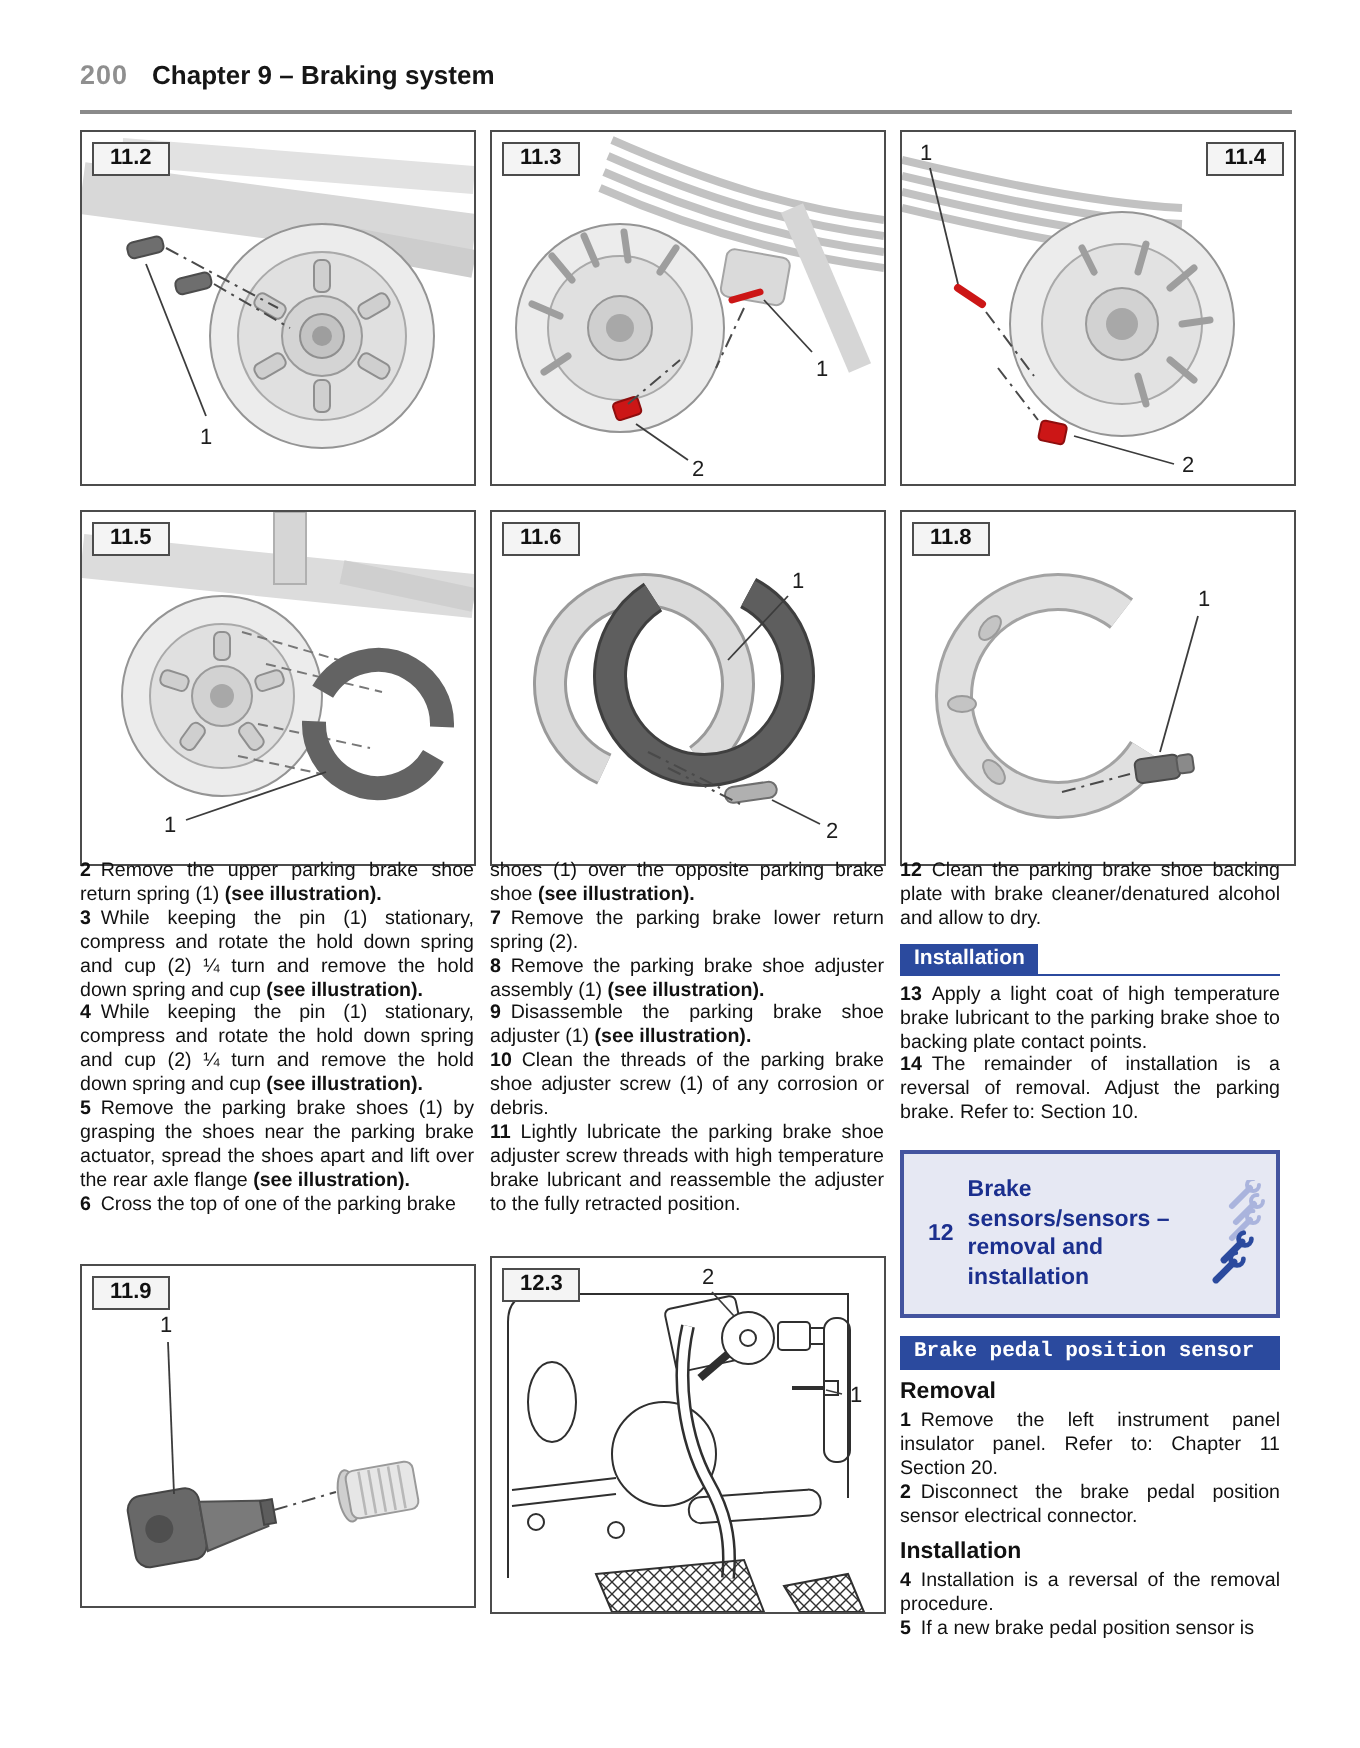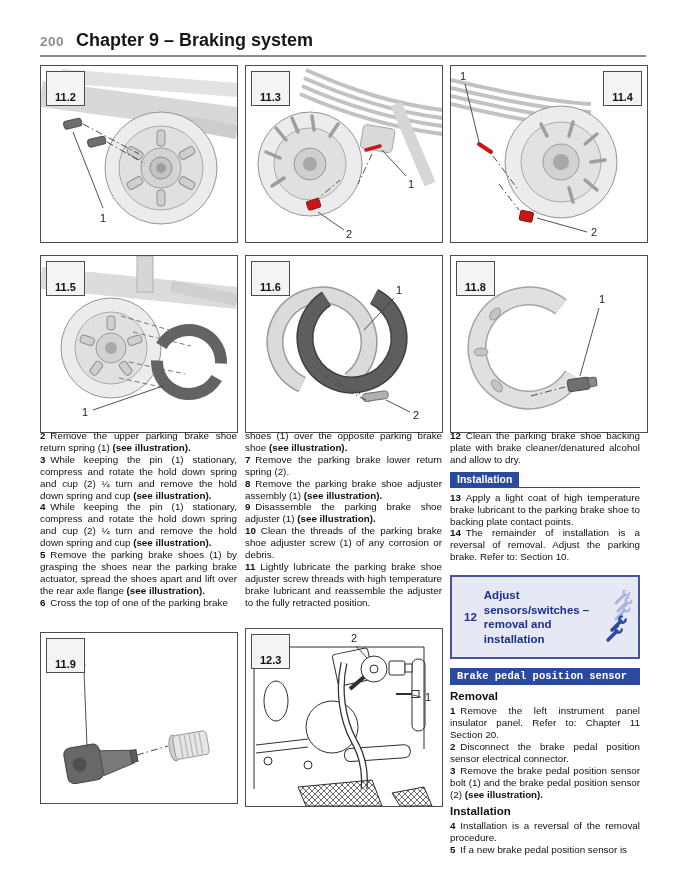--- a/index.html
+++ b/index.html
@@ -1,27 +1,27 @@
 <!DOCTYPE html>
 <html><head>
 <meta charset="utf-8">
 <style>
   html,body{margin:0;padding:0;background:#e9e9e9;}
   .page{position:relative;width:680px;height:874px;background:#ffffff;margin:0 auto;
         font-family:"Liberation Sans",sans-serif;color:#141414;overflow:hidden;}
   
   .hdr{position:absolute;left:40px;top:30px;display:flex;align-items:baseline;gap:12px;}
   .hdr .pnum{font-size:13.5px;font-weight:bold;color:#8f8f8f;letter-spacing:.5px;}
-  .hdr .ptitle{font-size:18px;font-weight:bold;color:#161616;}
+  .hdr .ptitle{font-size:13px;font-weight:bold;color:#161616;}
   .hrule{position:absolute;left:40px;top:55px;width:606px;height:2px;background:#8a8a8a;}
   
   .panel{position:absolute;border:1px solid #4c4c4c;background:#fff;overflow:hidden;}
   .panel svg{display:block;width:100%;height:100%;}
   .figlabel{position:absolute;top:5px;left:5px;background:#f4f4f4;border:1px solid #4c4c4c;
-            font-weight:bold;font-size:11px;padding:19px 8px 2px;color:#111;}
+            font-weight:bold;font-size:11px;padding:1px 8px 2px;color:#111;}
   .figlabel.right{left:auto;right:5px;}
   svg text.co{font-size:11px;fill:#1d1d1d;font-family:"Liberation Sans",sans-serif;}
   
   .textcol{position:absolute;top:430px;width:197px;}
   .textcol.c3{width:190px;}
   p.step{margin:0;font-size:9.8px;line-height:11.9px;text-align:justify;color:#111;}
   p.step .num{font-weight:bold;}
   .bar-wrap{border-bottom:1.6px solid #2b4a9e;margin:3px 0 4px;}
   .bar-label{display:inline-block;background:#2b4a9e;color:#fff;font-weight:bold;
              font-size:10.5px;padding:1px 7px 2px;}
@@ -221,21 +221,21 @@
       <p class="step"><span class="num">11</span> <span>Lightly lubricate the parking brake shoe adjuster screw threads with high temperature brake lubricant and reassemble the adjuster to the fully retracted position.</span></p>
     </div>
   <div class="textcol c3" style="left:450px">
       <p class="step"><span class="num">12</span> <span>Clean the parking brake shoe backing plate with brake cleaner/denatured alcohol and allow to dry.</span></p>
       <div class="bar-wrap"><span class="bar-label">Installation</span></div>
       <p class="step"><span class="num">13</span> <span>Apply a light coat of high temperature brake lubricant to the parking brake shoe to backing plate contact points.</span></p>
       <p class="step"><span class="num">14</span> <span>The remainder of installation is a reversal of removal. Adjust the parking brake. Refer to: Section 10.</span></p>
       <div class="secbox">
     <div class="secbox-num">12</div>
     <div class="secbox-title">
-      <div>Adjust sensors/switches –</div>
+      <div>Brake sensors/sensors –</div>
       <div>removal and installation</div>
     </div>
     <svg class="wrench-svg" width="30" height="54" viewBox="0 0 30 54">
       <g fill="none" stroke-linecap="round">
         <g stroke="#aab4dd">
           <path d="M12 13 l9 -9" stroke-width="3"></path>
               <circle cx="22.5" cy="2.5" r="3" stroke-width="2" stroke-dasharray="14 5"></circle>
           <path d="M14 21 l9 -9" stroke-width="3"></path>
               <circle cx="24.5" cy="10.5" r="3" stroke-width="2" stroke-dasharray="14 5"></circle>
           <path d="M12 29 l9 -9" stroke-width="3"></path>
@@ -247,21 +247,20 @@
           <path d="M4 50 l9 -9" stroke-width="3.4"></path>
               <circle cx="14.5" cy="39.5" r="3.2" stroke-width="2.4" stroke-dasharray="14 6"></circle>
         </g>
       </g>
     </svg>
   </div>
       <div class="fullbar">Brake pedal position sensor</div>
       <div class="subhead">Removal</div>
       <p class="step"><span class="num">1</span> <span>Remove the left instrument panel insulator panel. Refer to: Chapter 11 Section 20.</span></p>
       <p class="step"><span class="num">2</span> <span>Disconnect the brake pedal position sensor electrical connector.</span></p>
-      <p class="step"><span class="num">3</span> <span>Remove the brake pedal position sensor bolt (1) and the brake pedal position sensor (2) </span><b>(see illustration).</b></p>
       <div class="subhead">Installation</div>
       <p class="step"><span class="num">4</span> <span>Installation is a reversal of the removal procedure.</span></p>
       <p class="step"><span class="num">5</span> <span>If a new brake pedal position sensor is</span></p>
     </div>
 
   <div class="panel" style="left:40px;top:632px;width:196px;height:170px">
     <svg viewBox="0 0 196 170">
       <g transform="rotate(-10 70 125)">
         <rect x="24" y="108" width="36" height="36" rx="7" fill="#686868" stroke="#454545"></rect>
         <polygon points="60,116 92,121 92,134 60,141" fill="#7a7a7a" stroke="#4f4f4f"></polygon>

